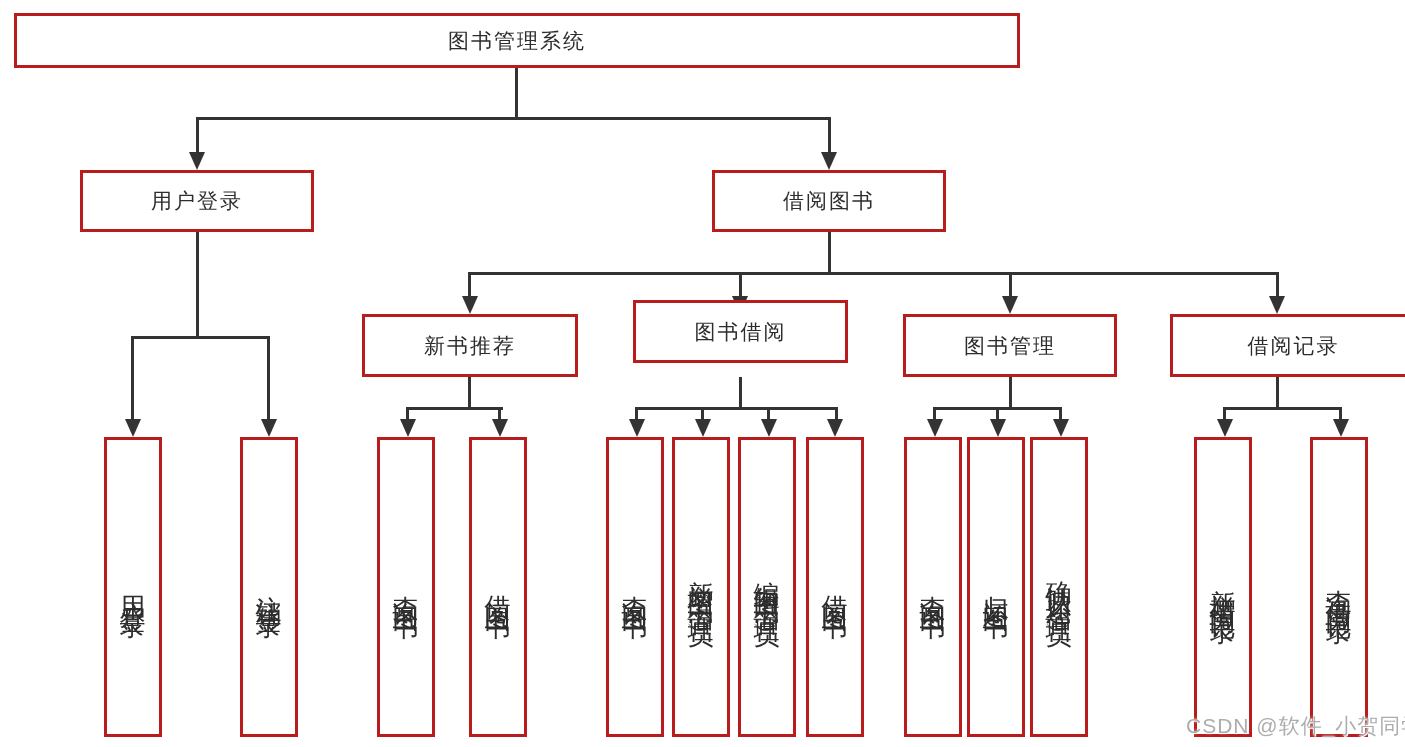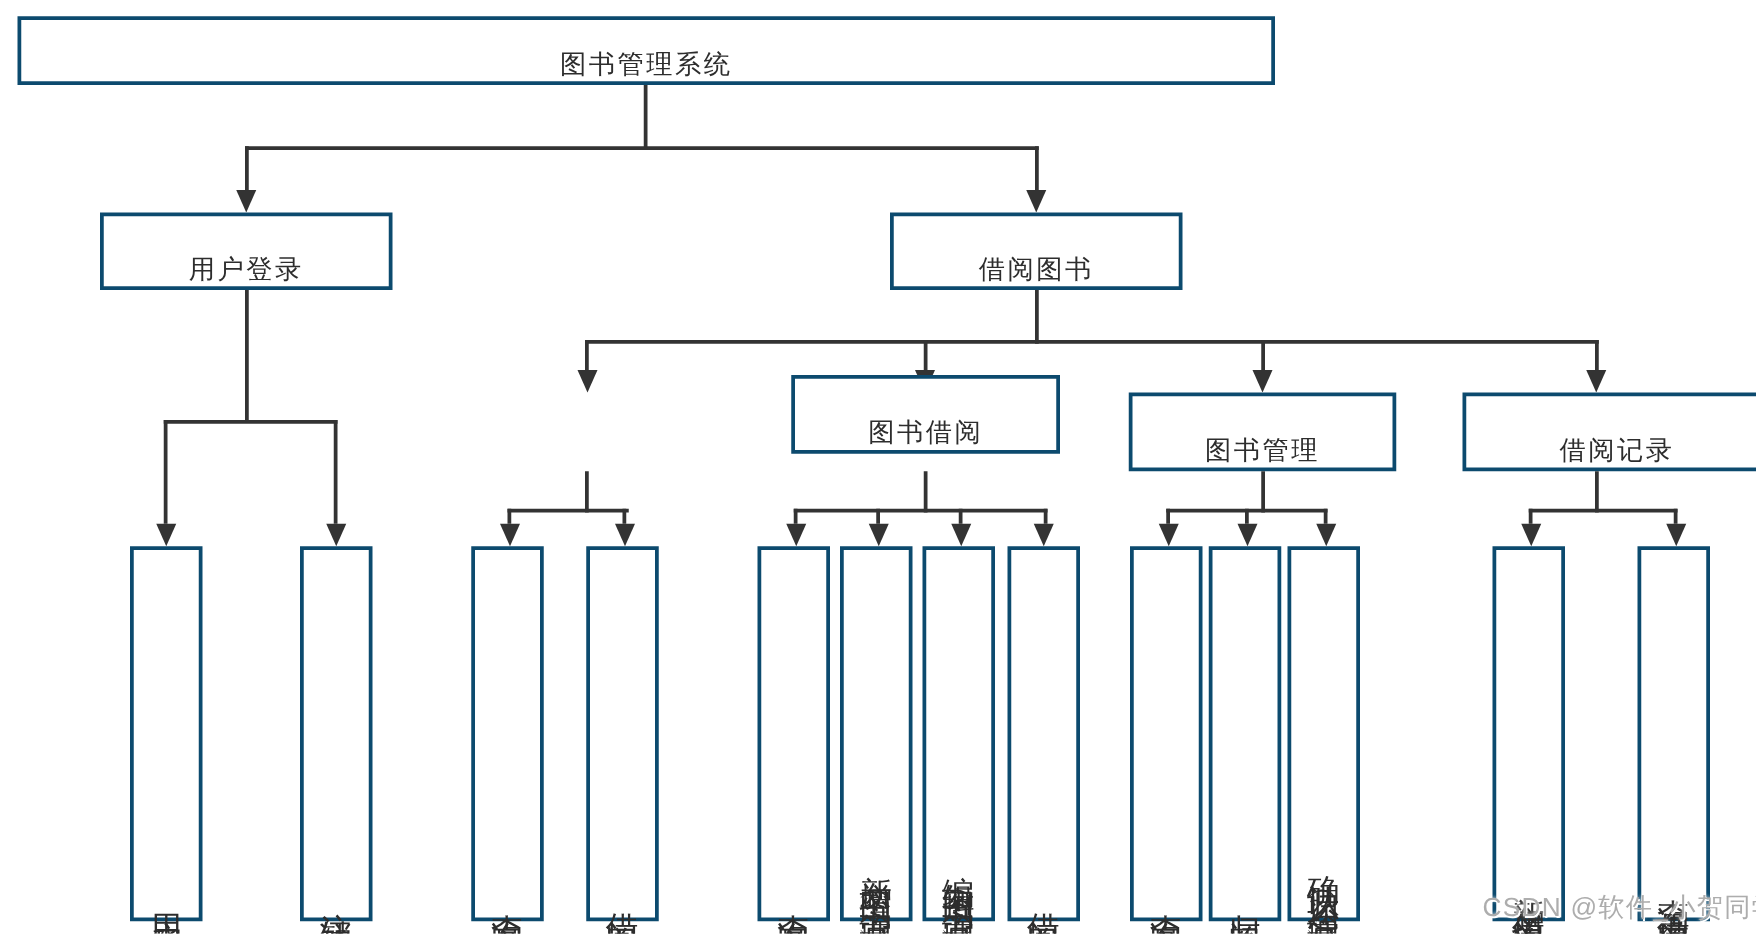--- a/index.html
+++ b/index.html
@@ -7,24 +7,24 @@
     position: relative;
     width: 1405px;
     height: 747px;
     background: #ffffff;
     font-family: "Liberation Sans", sans-serif;
     overflow: hidden;
   }
   .node {
     position: absolute;
     box-sizing: border-box;
-    border: 3px solid #0c4a6e;
+    border: 3px solid #b91c1c;
     background: #ffffff;
     display: flex;
-    align-items: flex-end;
+    align-items: center;
     justify-content: center;
     color: #2d2d2d;
   }
   .hnode { font-size: 21px; letter-spacing: 2px; white-space: nowrap; }
   .leaf  { width: 58px; height: 300px; top: 437px; }
   .leaf span {
     writing-mode: vertical-rl;
     text-orientation: mixed;
     font-size: 26px;
     letter-spacing: 6px;
@@ -86,20 +86,23 @@
   <div class="hline" style="left:468px;  top:272px; width:811px;"></div>
   <div class="vline" style="left:468px;  top:272px; height:25px;"></div>
   <div class="arrow" style="left:462px;  top:296px;"></div>
   <div class="vline" style="left:739px;  top:272px; height:25px;"></div>
   <div class="arrow" style="left:732px;  top:296px;"></div>
   <div class="vline" style="left:1009px; top:272px; height:25px;"></div>
   <div class="arrow" style="left:1002px; top:296px;"></div>
   <div class="vline" style="left:1276px; top:272px; height:25px;"></div>
   <div class="arrow" style="left:1269px; top:296px;"></div>
 
+  <div class="node hnode" style="left:362px;  top:314px; width:216px; height:63px;">
+    <span>新书推荐</span>
+  </div>
   <div class="node hnode" style="left:633px;  top:300px; width:215px; height:63px;">
     <span>图书借阅</span>
   </div>
   <div class="node hnode" style="left:903px;  top:314px; width:214px; height:63px;">
     <span>图书管理</span>
   </div>
   <div class="node hnode" style="left:1170px; top:314px; width:247px; height:63px;">
     <span>借阅记录</span>
   </div>
 

